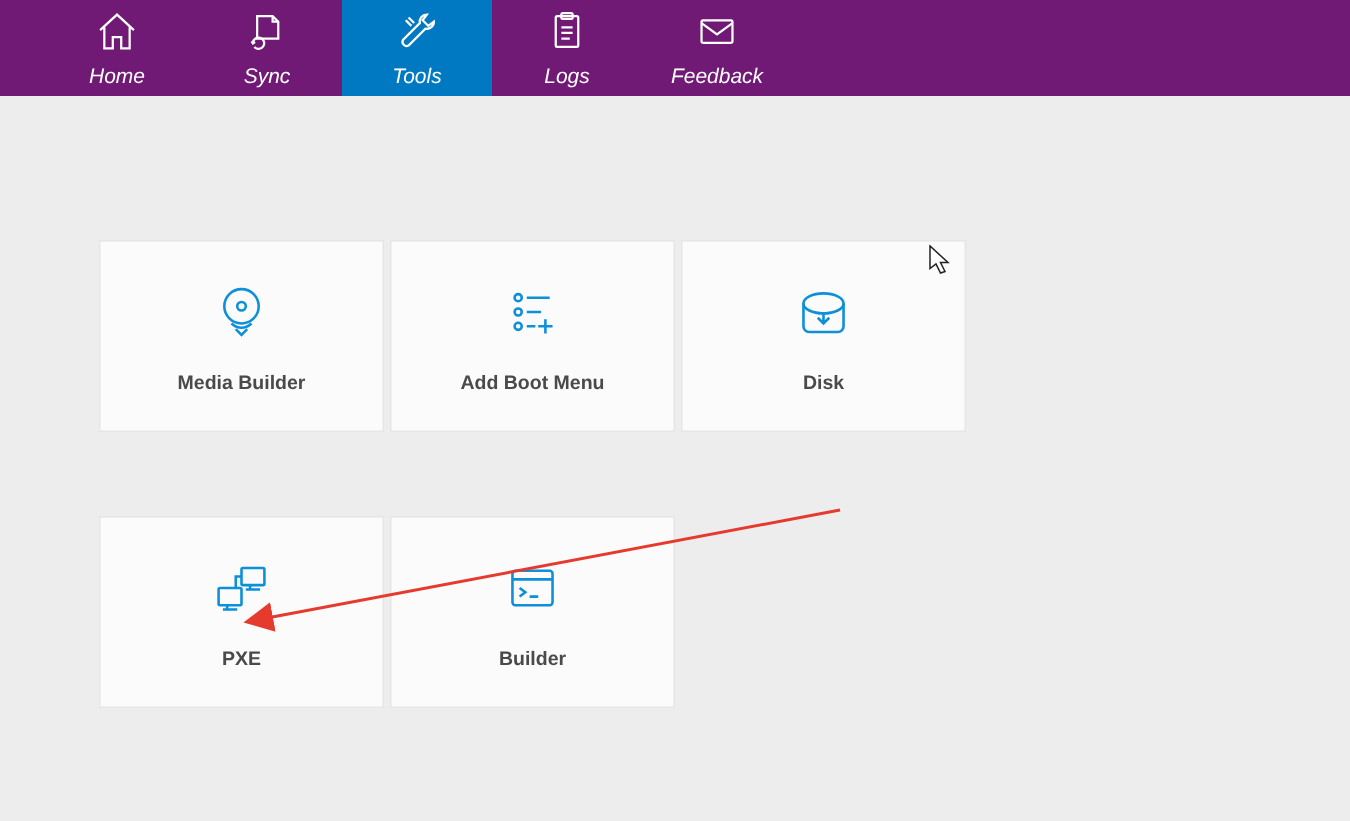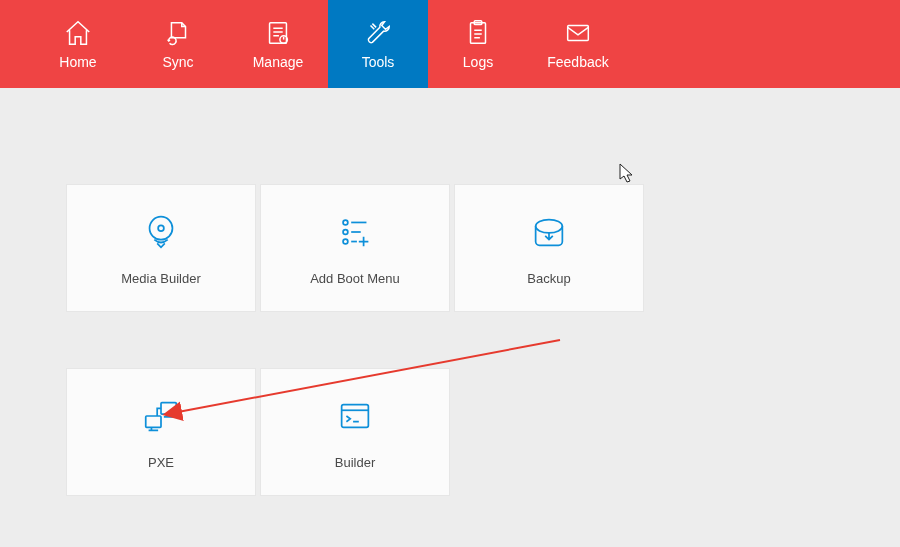--- a/index.html
+++ b/index.html
@@ -1,23 +1,24 @@
 <!DOCTYPE html>
 <html><head>
 <meta charset="utf-8">
 <style>
   * { box-sizing: border-box; margin: 0; padding: 0; }
   html, body { width: 900px; height: 547px; font-family: "Segoe UI", Arial, sans-serif; background: #ededed; overflow: hidden; }
 
   
   .nav {
     display: flex;
-    background: #ef4444;
-    height: 88px;
+    background: #701a75;
+    height: 64px;
     width: 100%;
+    font-style: italic;
   }
   .nav-item {
     flex: 0 0 auto;
     width: 100px;
     display: flex;
     flex-direction: column;
     align-items: center;
     justify-content: center;
     color: #fff;
     cursor: pointer;
@@ -29,20 +30,21 @@
   .nav-spacer-left { width: 28px; }
 
   
   .body {
     padding: 96px 66px 0 66px;
   }
   .grid {
     display: flex;
     gap: 4px;
     margin-bottom: 56px;
+    font-weight: bold;
   }
   .tile {
     width: 190px;
     height: 128px;
     background: #fbfbfb;
     border: 1px solid #e6e6e6;
     display: flex;
     flex-direction: column;
     align-items: center;
     justify-content: center;
@@ -94,31 +96,20 @@
         <path class="stroke-white" d="M9 5 H20 L24 9 V21 H9 Z"></path>
         <path class="stroke-white" d="M20 5 V9 H24"></path>
         <path class="stroke-white" d="M6 24 a4 4 0 1 1 1 3"></path>
         <path class="stroke-white" d="M5 23 l1 1.5 l1.5 -1"></path>
       </svg>
     </span>
     <span class="label">Sync</span>
   </div>
 
 
-  <div class="nav-item">
-    <span class="icon">
-      <svg viewBox="0 0 32 32" width="30" height="30">
-        <rect class="stroke-white" x="7" y="5" width="18" height="22" rx="1"></rect>
-        <path class="stroke-white" d="M11 11 H21 M11 15 H21 M11 19 H17"></path>
-        <circle class="stroke-white" cx="22" cy="23" r="4"></circle>
-        <path class="stroke-white" d="M22 20 V23 M22 26 V26 M19 23 H19 M25 23 H25" stroke-width="1"></path>
-      </svg>
-    </span>
-    <span class="label">Manage</span>
-  </div>
 
   <div class="nav-item active">
     <span class="icon">
       <svg viewBox="0 0 32 32" width="30" height="30">
         <path class="stroke-white" d="M23 4 a5 5 0 0 0 -5 6 L6 22 a3 3 0 0 0 4 4 L22 14 a5 5 0 0 0 6 -5 L24 12 L20 8 Z"></path>
         <path class="stroke-white" d="M8 8 L12 12 M10 6 L14 10"></path>
       </svg>
     </span>
     <span class="label">Tools</span>
   </div>
@@ -177,21 +168,21 @@
     </div>
 
     <div class="tile">
       <span class="icon">
         <svg viewBox="0 0 44 44" width="42" height="42">
           <path class="stroke-blue" d="M8 16 a12 6 0 0 1 28 0 V32 a4 4 0 0 1 -4 4 H12 a4 4 0 0 1 -4 -4 Z"></path>
           <path class="stroke-blue" d="M8 16 a12 6 0 0 0 28 0"></path>
           <path class="stroke-blue" d="M22 22 V30 M18 26 L22 30 L26 26"></path>
         </svg>
       </span>
-      <span class="label">Backup</span>
+      <span class="label">Disk</span>
     </div>
 
   </div>
 
   <div class="grid">
 
 
     <div class="tile">
       <span class="icon">
         <svg viewBox="0 0 44 44" width="42" height="42">

